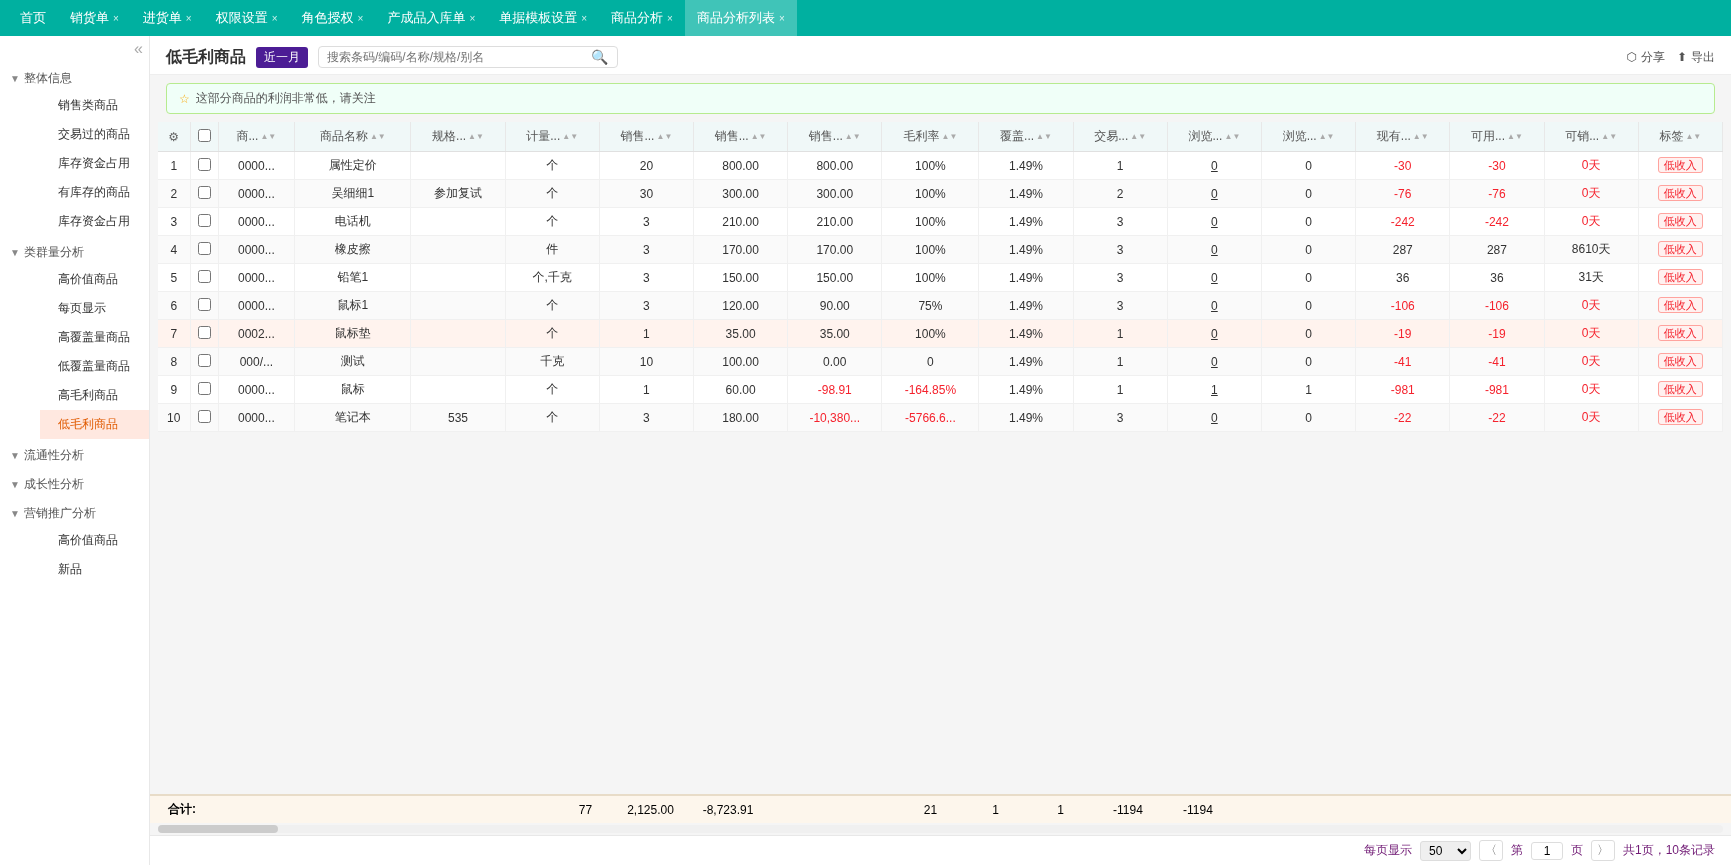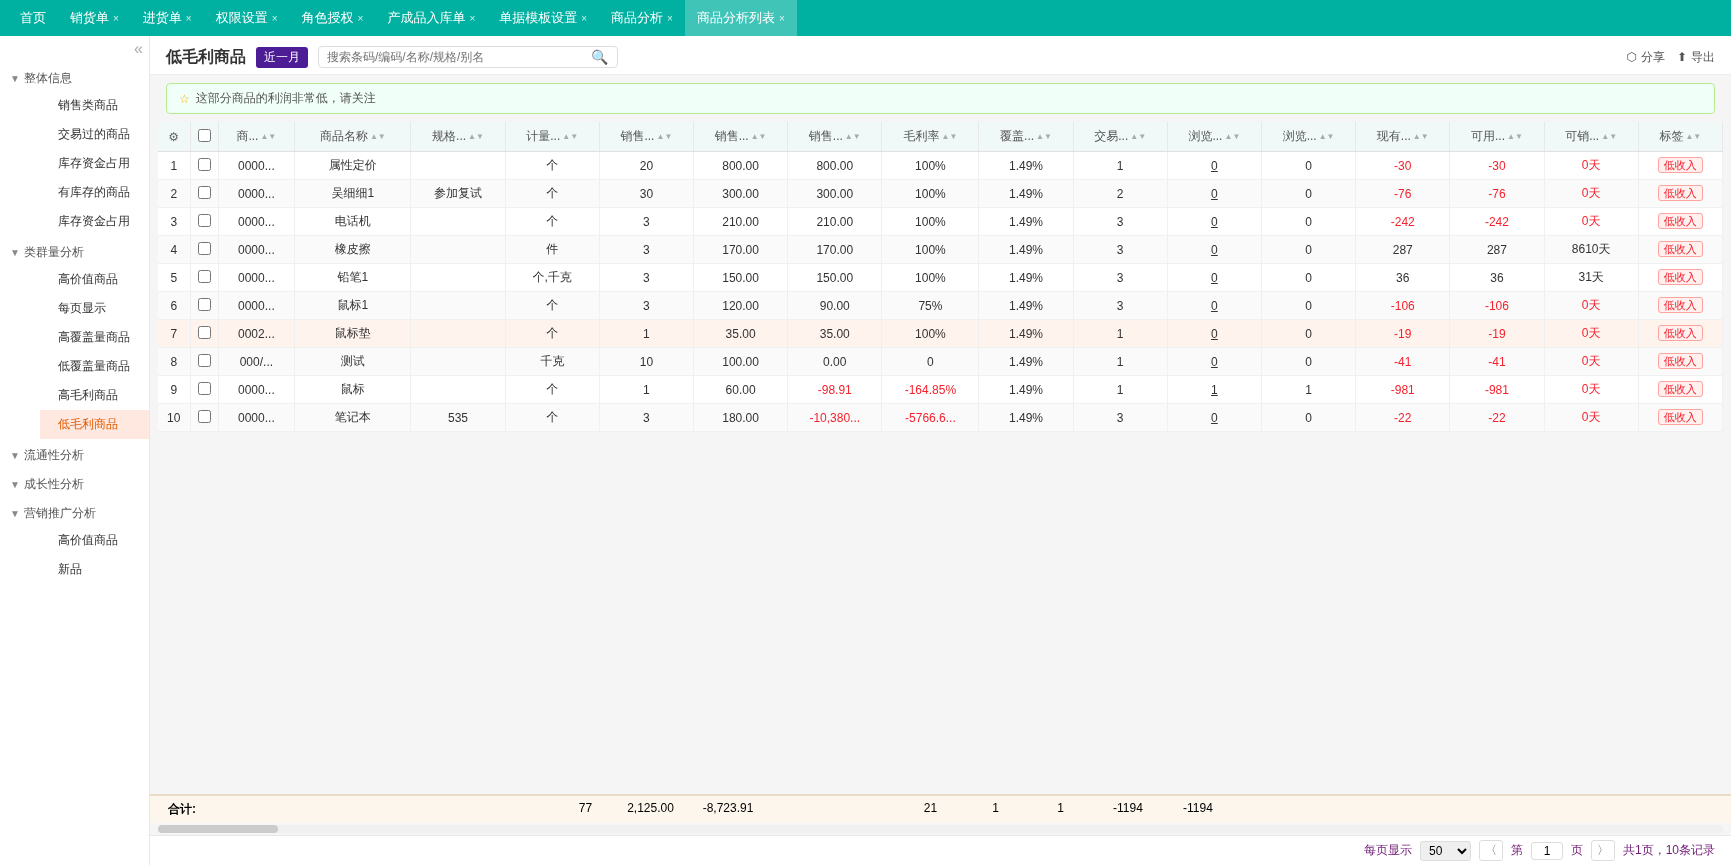--- a/index.html
+++ b/index.html
@@ -641,21 +641,21 @@
     <td>0</td>
     <td class="red-text">-22</td>
     <td class="red-text">-22</td>
     <td class="red-text">0天</td>
     <td><span class="tag-badge">低收入</span></td>
   </tr>
           </tbody>
       </table>
     </div>
 
-    <div style="background:#fdf6ec; border-top:2px solid #e8dcc8; padding:5px 0 5px 8px; display:flex; align-items:flex-start; font-size:12px;">
+    <div style="background:#fdf6ec; border-top:2px solid #e8dcc8; padding:5px 0 5px 8px; display:flex; align-items:center; font-size:12px;">
       <span style="font-weight:bold; min-width:60px; padding-left:10px;">合计:</span>
       <div style="display:flex; flex:1; align-items:center; gap:0;">
         <span style="min-width:60px; text-align:center;"></span>
         <span style="min-width:60px; text-align:center;"></span>
         <span style="min-width:70px; text-align:center;"></span>
         <span style="min-width:90px; text-align:center;"></span>
         <span style="min-width:60px; text-align:center;"></span>
         <span style="min-width:55px; text-align:center;">77</span>
         <span style="min-width:75px; text-align:center;">2,125.00</span>
         <span style="min-width:80px; text-align:center;">-8,723.91</span>

